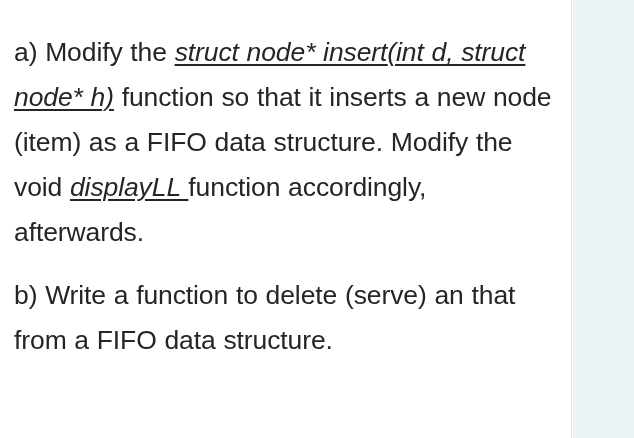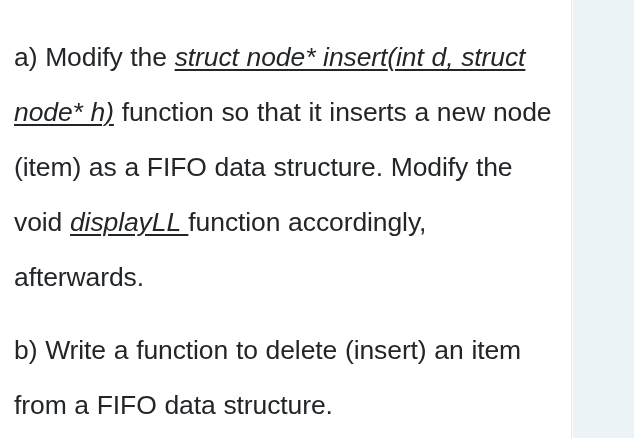--- a/index.html
+++ b/index.html
@@ -39,21 +39,21 @@
     position: absolute;
     left: 14px;
     top: 30px;
     width: 540px;
   }
 
   .para {
     margin: 0;
     color: #232629;
     font-size: 26.5px;
-    line-height: 55px;
+    line-height: 45px;
     letter-spacing: -0.1px;
     word-spacing: 0.5px;
     font-weight: 400;
     -webkit-font-smoothing: antialiased;
   }
 
   .para + .para {
     margin-top: 18px;
   }
 
@@ -78,21 +78,21 @@
 <body>
 
 <div id="screen">
 
   <div id="content-column">
 
     <div id="question-body">
 
       <p class="para"><span>a) Modify the </span><span class="code-ref">struct node* insert</span><span class="code-ref">(int d, struct node* h)</span><span> function so that it inserts a new node (item) as a FIFO data structure. Modify the void </span><span class="code-ref">displayLL </span><span>function accordingly, afterwards.</span></p>
 
-      <p class="para">b) Write a function to delete (insert) an item from a FIFO data structure.</p>
+      <p class="para">b) Write a function to delete (serve) an that from a FIFO data structure.</p>
 
     </div>
 
   </div>
 
   <div id="side-panel"></div>
 
 </div>
 
 </body></html>

